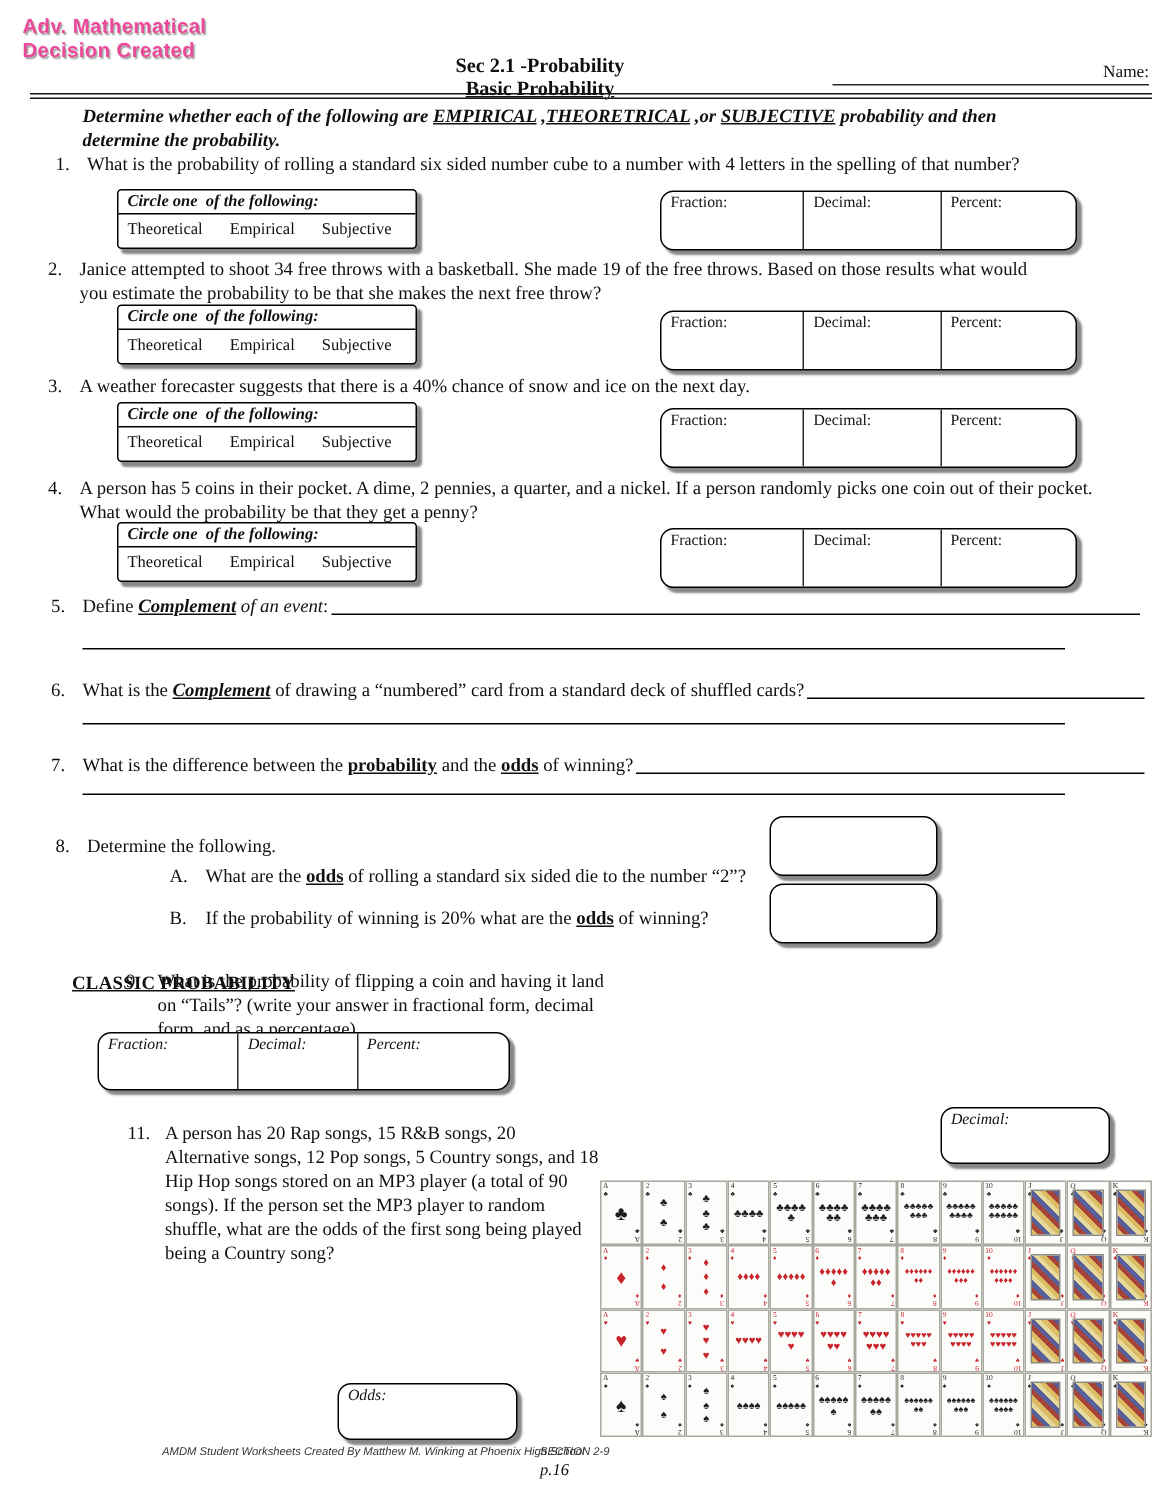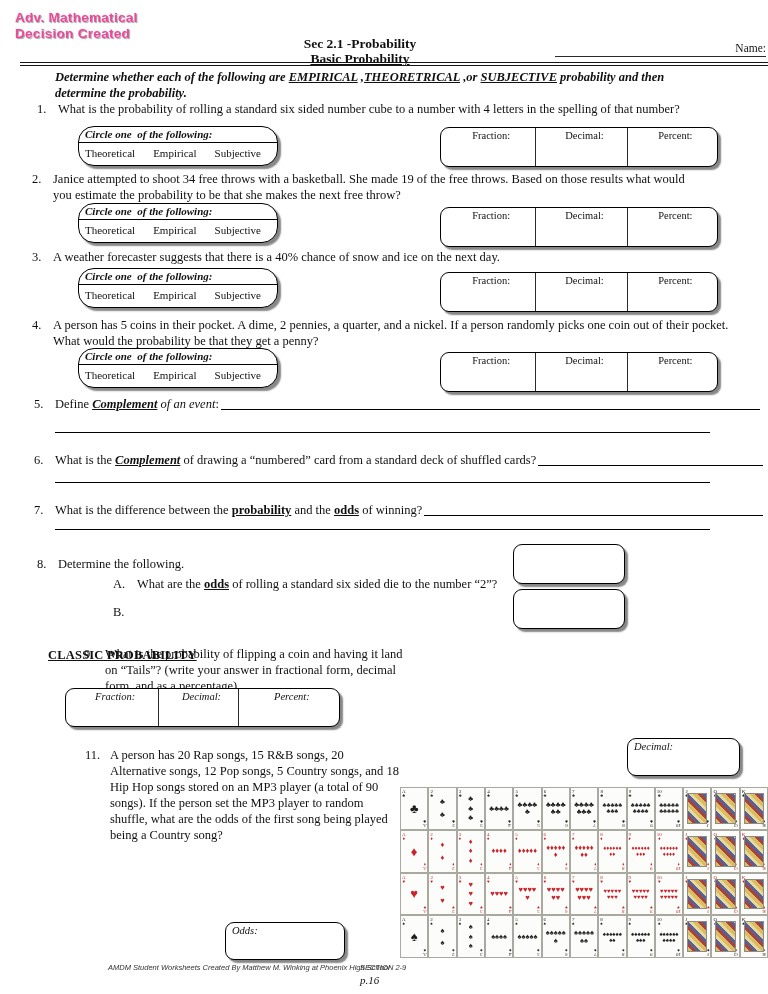--- a/index.html
+++ b/index.html
@@ -18,29 +18,29 @@
 
   .logo { font-family:"Liberation Sans", sans-serif; font-weight:bold; font-size:13.5px; line-height:1.18;
           color:#ec4899; letter-spacing:.3px;
           text-shadow:-1px -1px 0 #f4f4f4, 1px 1px 1px #9d9d9d; }
   .title { text-align:center; font-weight:bold; font-size:13.5px; line-height:1.12; }
   .title .u { text-decoration:underline; }
   .namerow { font-family:Liberation Serif, serif; font-size:11.5px;
              border-bottom:1.3px solid #2a2a2a; padding-bottom:2px;text-align:right; }
   .dblrule { border-top:1.4px solid #151515; border-bottom:1.4px solid #151515; height:4px; }
 
-  .circlebox { width:200px; height:40px; border:1.6px solid #000; border-radius:16px;
+  .circlebox { width:200px; height:40px; border:1.6px solid #000; border-radius:3px;
                background:#fff; box-shadow:3px 3px 1.5px #878787; }
   .cb-head { font-weight:bold; font-style:italic; font-size:11px; padding:1px 0 0 6px;
              border-bottom:1.5px solid #000; height:16px; white-space:pre; }
   .cb-opts { display:flex; justify-content:space-between; font-size:11px; padding:4px 16px 0 6px; }
 
   .ansbox { display:flex; height:40px; border:1.6px solid #000; border-radius:9px;
             background:#fff; box-shadow:3px 3px 1.5px #878787; overflow:hidden; }
-  .ansbox .cell { padding:2px 0 0 6px; font-size:10.5px;text-align:center; }
+  .ansbox .cell { padding:2px 0 0 6px; font-size:10.5px; }
   .ansbox .cell + .cell { border-left:1.2px solid #2a2a2a; }
   .ansbox.it .cell { font-style:italic; }
 
   .roundbox { border:1.6px solid #000; border-radius:9px; background:#fff;
               box-shadow:3px 3px 1.5px #878787; }
   .roundbox .lbl { font-style:italic; font-size:10.5px; padding:2px 0 0 6px; display:block; }
 
   .qflex { display:flex; align-items:flex-end; }
   .fillline { flex:1; border-bottom:1.3px solid #000; margin:0 0 2px 2px; min-width:20px; }
   .ansline { border-bottom:1.3px solid #000; }
@@ -184,20 +184,21 @@
   <div class="abs q" style="left:58px; top:556px; width:400px;">
     <span class="qnum">8.</span>
     <span>Determine the following.</span>
   </div>
   <div class="abs q" style="left:137px; top:576px; width:376px;">
     <span class="qnum" style="left:-24px;">A.</span>
     <span><span>What are the </span><span class="rt-b rt-u">odds</span><span> of rolling a standard six sided die to the number “2”?</span></span>
   </div>
   <div class="abs q" style="left:137px; top:604px; width:376px;">
     <span class="qnum" style="left:-24px;">B.</span>
+    <span><span>If the probability of winning is 20% what are the </span><span class="rt-b rt-u">odds</span><span> of winning?</span></span>
   </div>
   <div class="abs roundbox" style="left:513px; top:544px; width:112px; height:40px;"></div>
   <div class="abs roundbox" style="left:513px; top:589px; width:112px; height:40px;"></div>
 
   <div class="abs sechead" style="left:48px; top:632px;margin-top:16px;">CLASSIC PROBABILITY</div>
 
   <div class="abs q" style="left:105px; top:646px; width:302px;">
     <span class="qnum">9.</span>
     <span>What is the probability of flipping a coin and having it land on “Tails”? (write your answer in fractional form, decimal form, and as a percentage)</span>
   </div>

